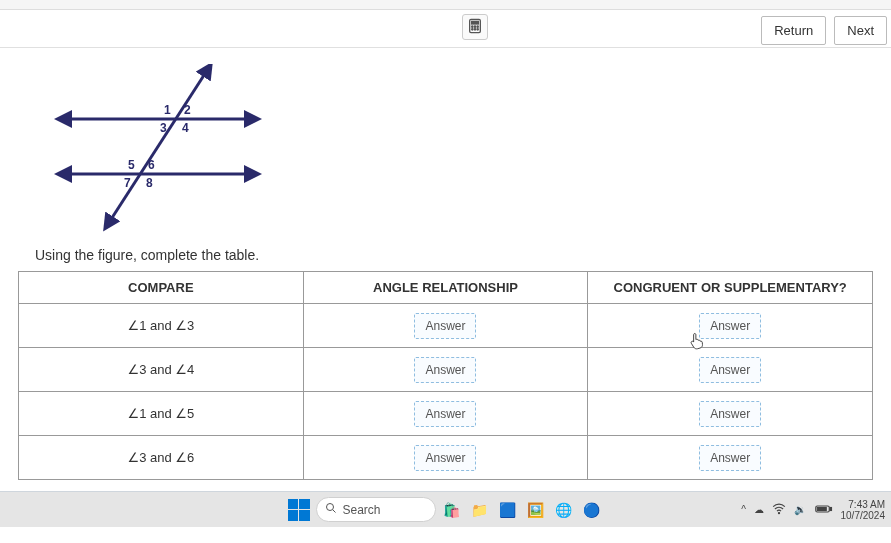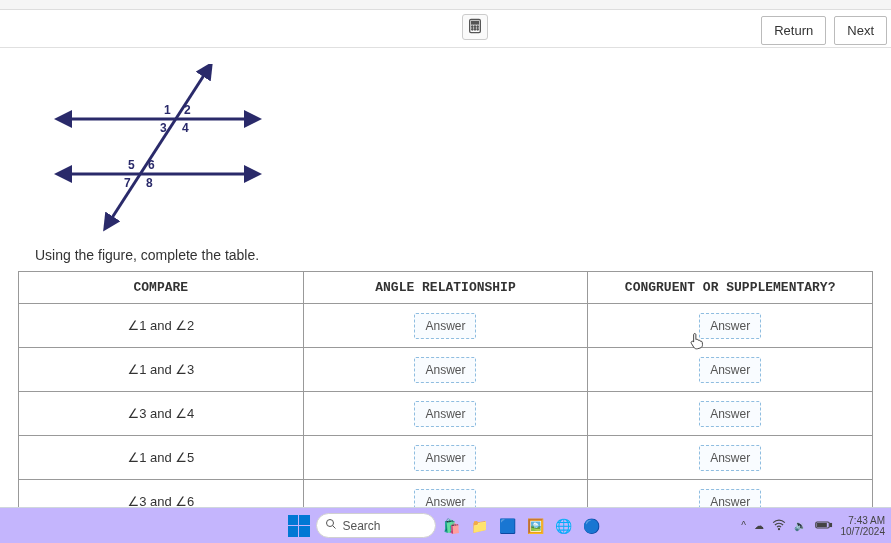--- a/index.html
+++ b/index.html
@@ -72,21 +72,20 @@
   table.main th, table.main td {
     border: 1px solid #999;
     padding: 8px 10px;
     text-align: center;
     font-size: 13px;
   }
   table.main th {
     font-weight: 600;
     background: #fff;
     height: 30px;
-    font-family: Liberation Mono, monospace;
   }
   table.main td { height: 44px; }
   .answer-box {
     display: inline-block;
     border: 1.5px dashed #8fbde0;
     color: #555;
     background: #f9fcff;
     padding: 5px 10px;
     font-size: 12px;
     cursor: pointer;
@@ -96,23 +95,23 @@
   .hand-cursor {
     position: absolute;
     left: 688px;
     top: 331px;
     font-size: 16px;
     pointer-events: none;
   }
   
   .taskbar {
     position: absolute;
-    bottom: 0; left: 0; right: 0;
+    bottom: 16px; left: 0; right: 0;
     height: 36px;
-    background: #c4b5fd;
+    background: #e5e5e5;
     border-top: 1px solid #cfd6dd;
     display: flex;
     align-items: center;
     padding: 16px 8px;
   }
   .tb-center {
     position: absolute;
     left: 50%;
     transform: translateX(-50%);
     display: flex;
@@ -215,25 +214,20 @@
 
   <table class="main">
     <thead>
       <tr>
         <th>COMPARE</th>
         <th>ANGLE RELATIONSHIP</th>
         <th>CONGRUENT OR SUPPLEMENTARY?</th>
       </tr>
     </thead>
     <tbody>
-      <tr>
-        <td>∠1 and ∠2</td>
-        <td><span class="answer-box">Answer</span></td>
-        <td><span class="answer-box">Answer</span></td>
-      </tr>
       <tr>
         <td>∠1 and ∠3</td>
         <td><span class="answer-box">Answer</span></td>
         <td><span class="answer-box">Answer</span></td>
       </tr>
       <tr>
         <td>∠3 and ∠4</td>
         <td><span class="answer-box">Answer</span></td>
         <td><span class="answer-box">Answer</span></td>
       </tr>

